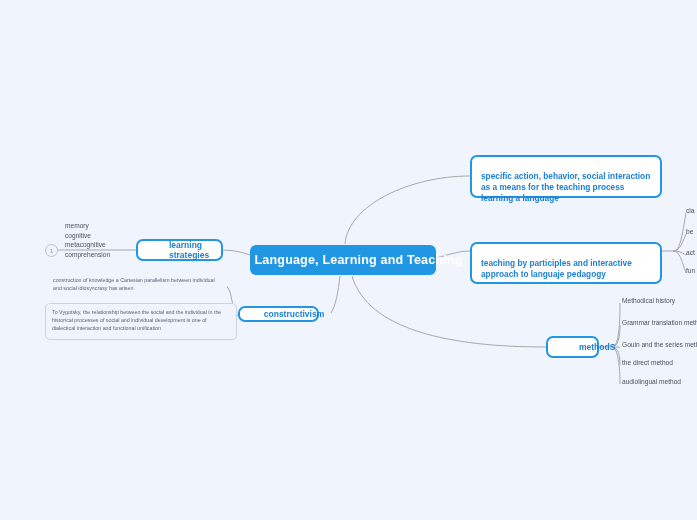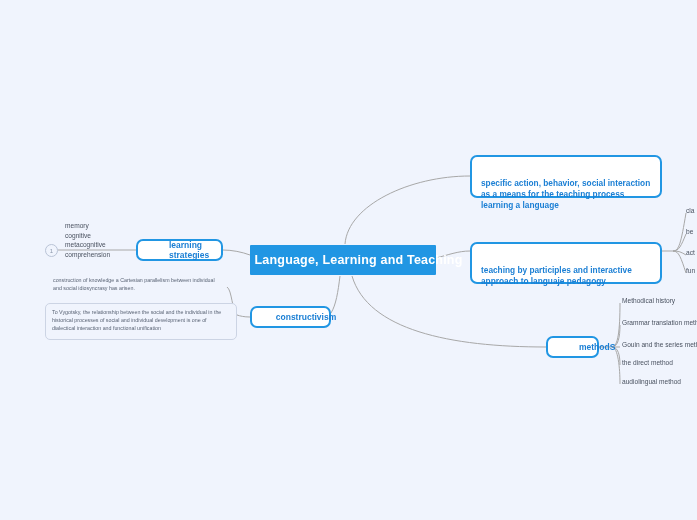--- a/index.html
+++ b/index.html
@@ -33,21 +33,21 @@
     padding-left: 31px;
   }
 
   
   .root-node {
     left: 250px;
     top: 245px;
     width: 186px;
     height: 30px;
     background: #2196e3;
-    border-radius: 1px;
+    border-radius: 6px;
     color: #ffffff;
     font-size: 12.5px;
     font-weight: bold;
     letter-spacing: .2px;
     display: flex;
     align-items: center;
     justify-content: center;
     white-space: nowrap;
   }
 
@@ -57,21 +57,21 @@
     border: 2px solid #2196e3;
     border-radius: 7px;
     color: #1b7fd4;
     font-weight: bold;
     display: flex;
     align-items: center;
     box-sizing: border-box;
   }
   .topic-multiline {
     display: block;
-    padding: 21px 9px 6px 9px;
+    padding: 14px 9px 6px 9px;
     line-height: 1.32;
   }
 
   #node-specific-action {
     left: 470px;
     top: 155px;
     width: 192px;
     height: 43px;
     font-size: 8.3px;
   }
@@ -85,24 +85,24 @@
   }
   #node-learning-strategies {
     left: 136px;
     top: 239px;
     width: 87px;
     height: 22px;
     font-size: 8.5px;
     justify-content: center;
   }
   #node-constructivism {
-    left: 250px;
+    left: 238px;
     top: 306px;
     width: 81px;
-    height: 22px;
+    height: 16px;
     font-size: 8.5px;
     justify-content: center;
   }
   #node-methods {
     left: 546px;
     top: 336px;
     width: 53px;
     height: 22px;
     font-size: 8.5px;
     justify-content: flex-start;

